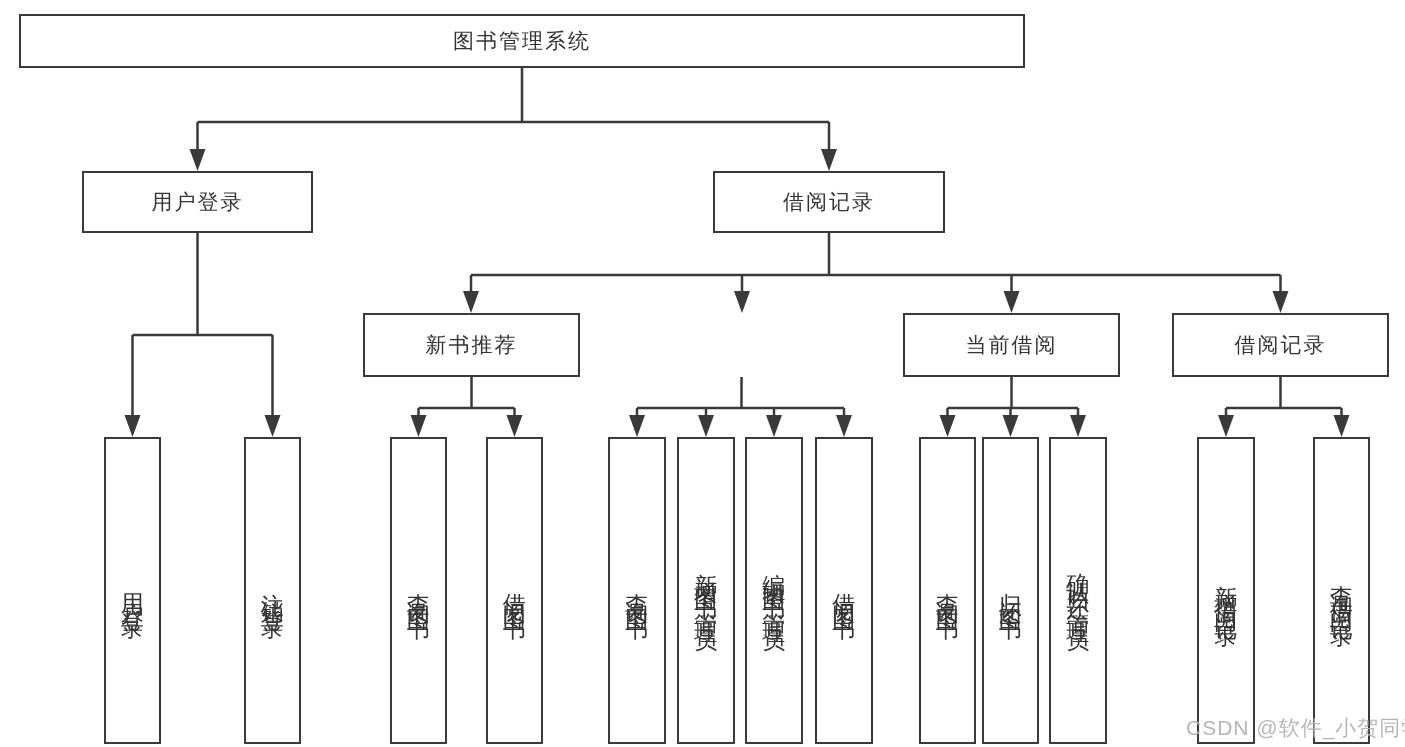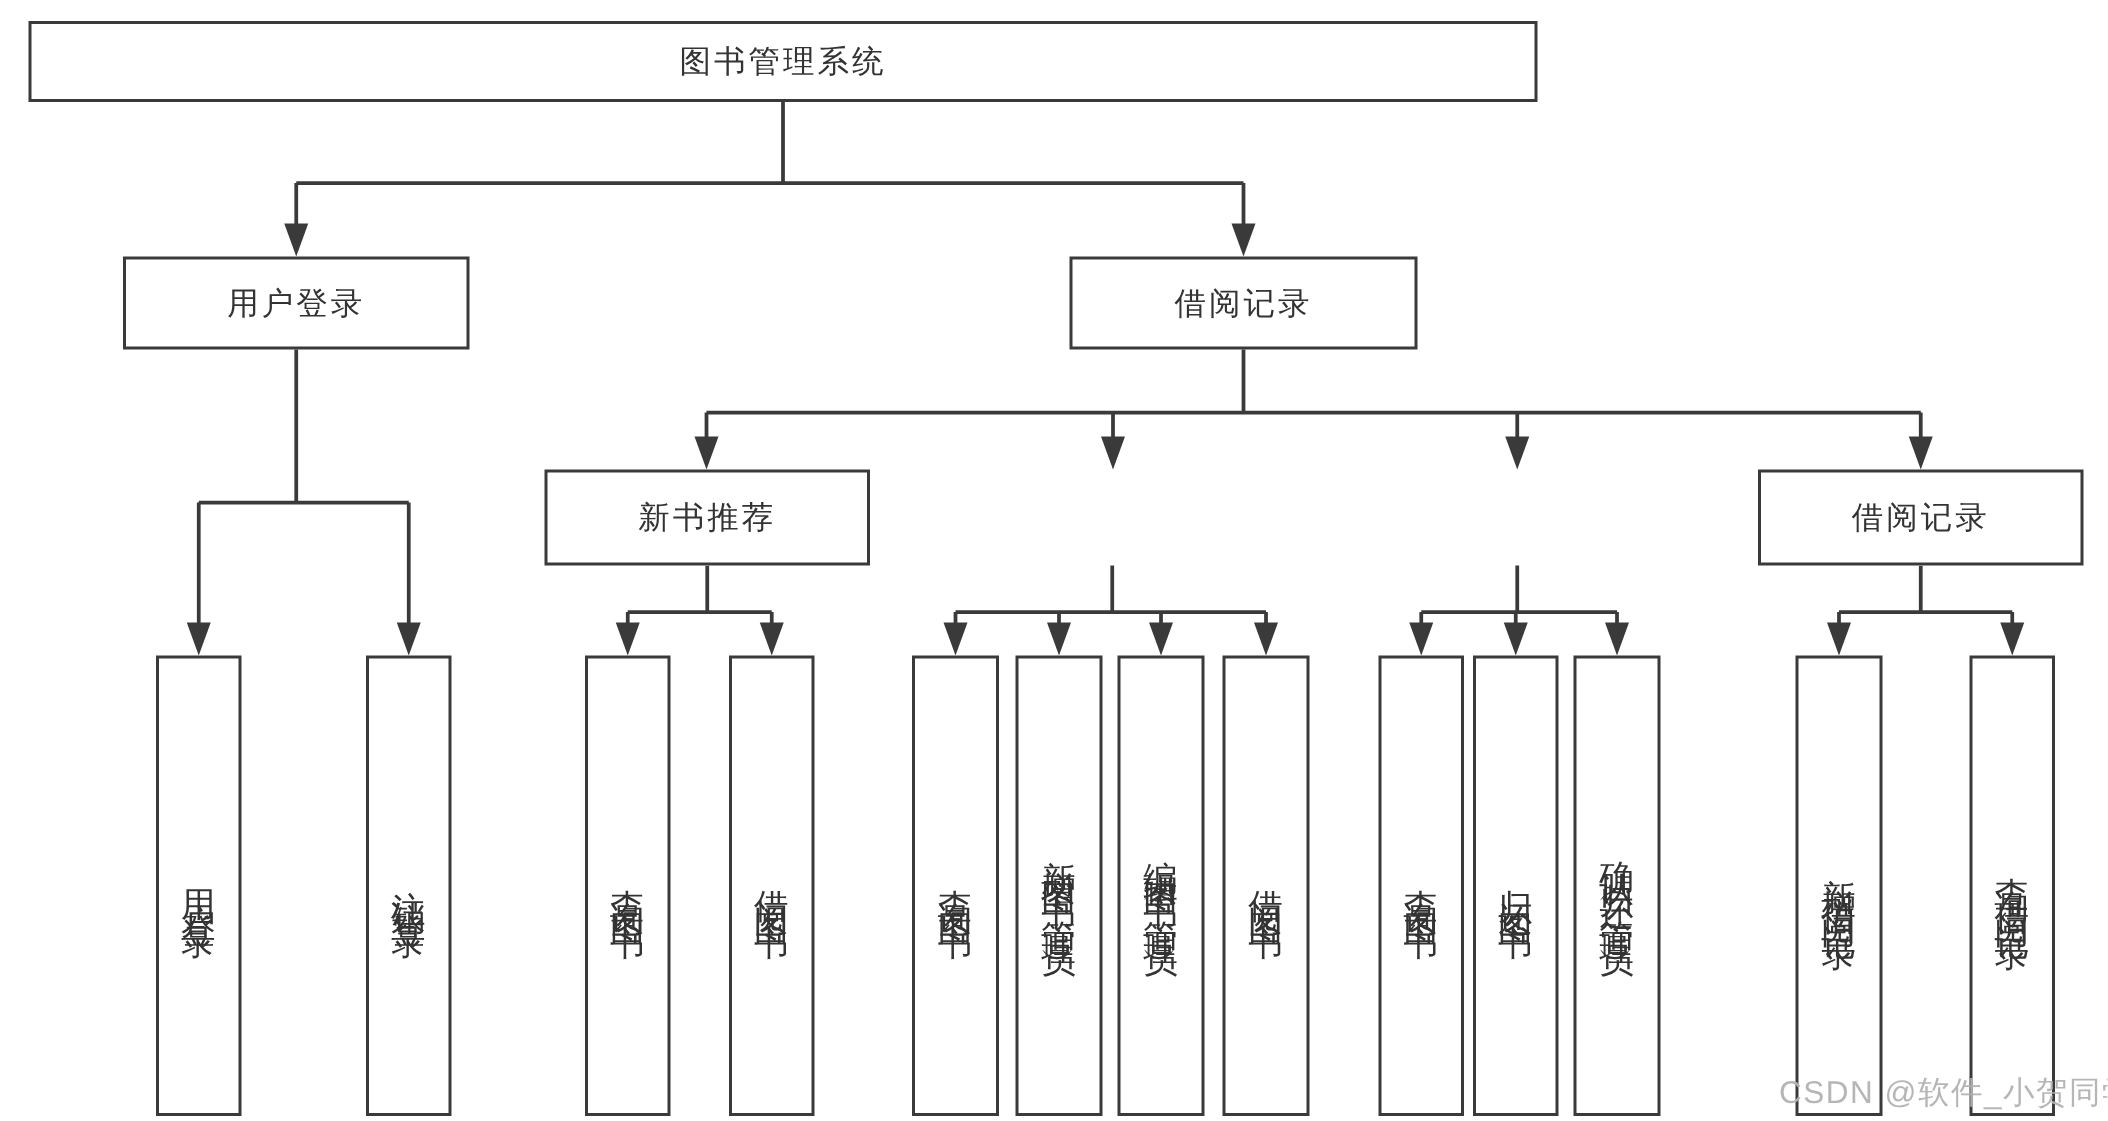--- a/index.html
+++ b/index.html
@@ -102,20 +102,23 @@
   <div class="box" style="left:82px;top:171px;width:231px;height:62px">
     <span class="hlabel">用户登录</span>
   </div>
   <div class="box" style="left:713px;top:171px;width:232px;height:62px">
     <span class="hlabel">借阅记录</span>
   </div>
 
   <div class="box" style="left:363px;top:313px;width:217px;height:64px">
     <span class="hlabel">新书推荐</span>
   </div>
+  <div class="box" style="left:903px;top:313px;width:217px;height:64px">
+    <span class="hlabel">当前借阅</span>
+  </div>
   <div class="box" style="left:1172px;top:313px;width:217px;height:64px">
     <span class="hlabel">借阅记录</span>
   </div>
 
   <div class="leaf" style="left:104px;width:57px">
     <span class="vtext">用户登录</span>
   </div>
   <div class="leaf" style="left:244px;width:57px">
     <span class="vtext">注销登录</span>
   </div>

